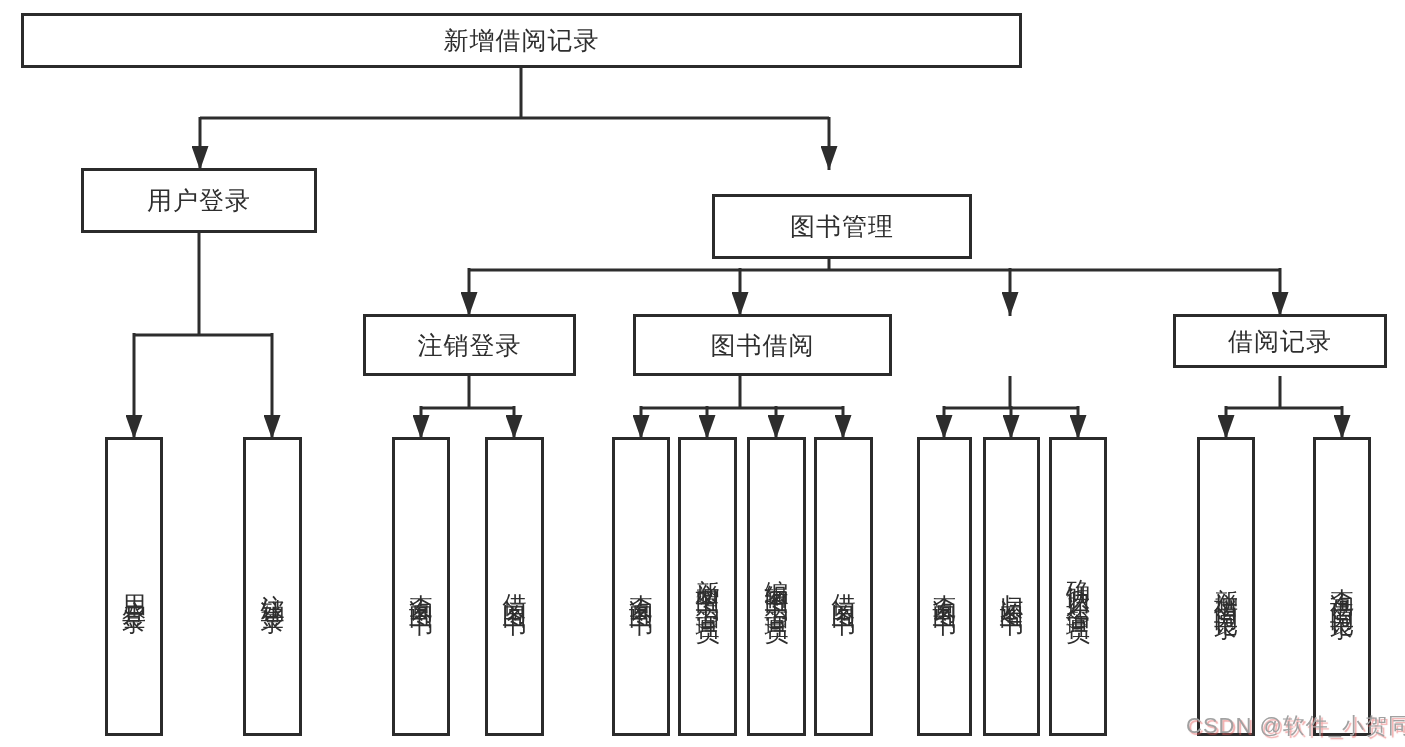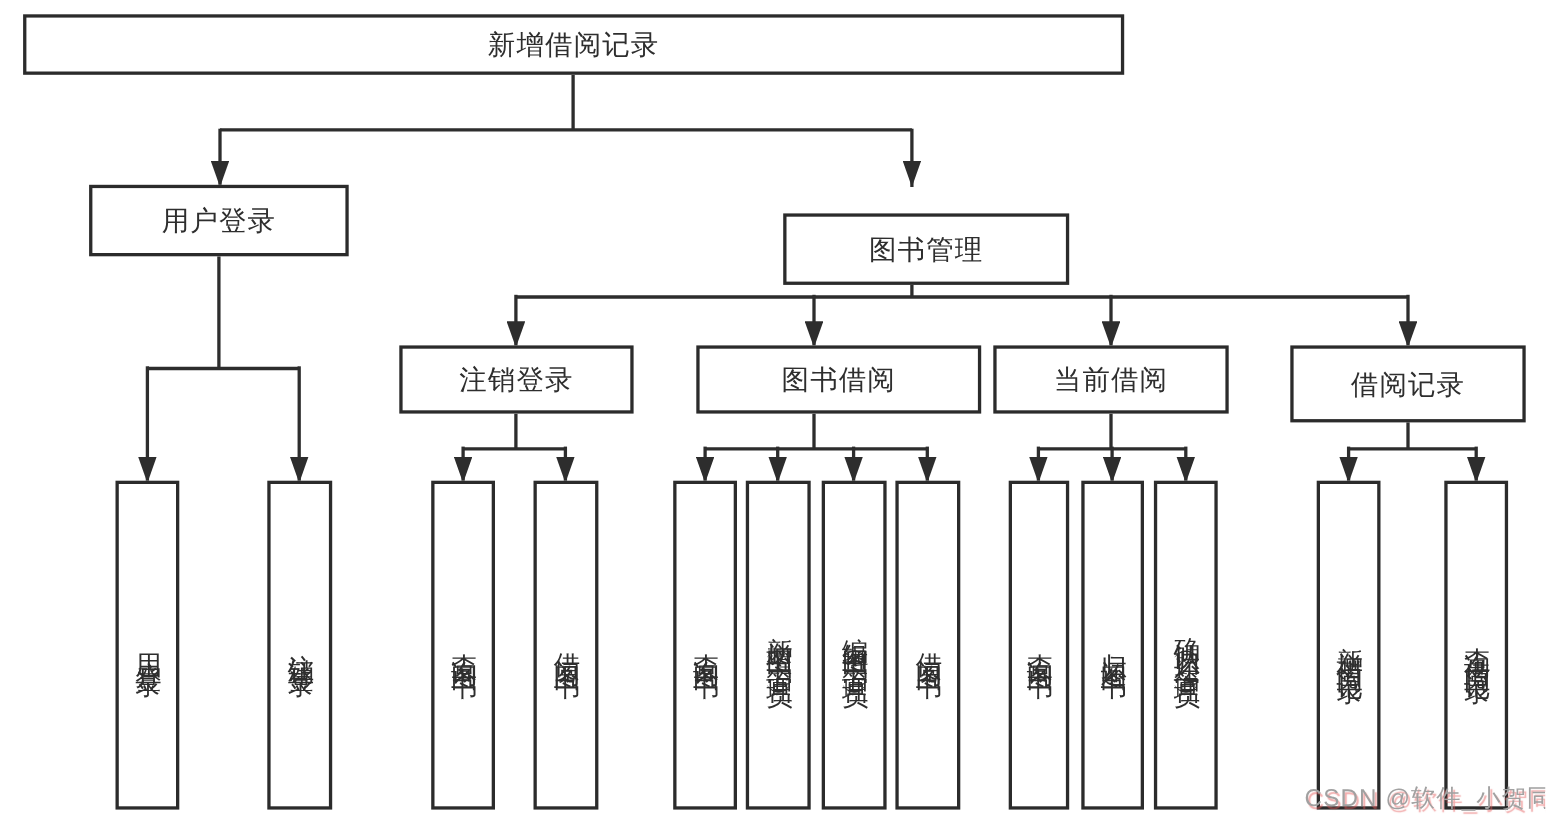--- a/index.html
+++ b/index.html
@@ -36,21 +36,21 @@
   }
   
   #n-root            { left: 21px;   top: 13px;  width: 1001px; height: 55px; }
   
   #n-user-login      { left: 81px;   top: 168px; width: 236px;  height: 65px; }
   #n-book-mgmt       { left: 712px;  top: 168px; width: 260px;  height: 65px; margin-top: 26px; }
   
   #n-new-rec         { left: 363px;  top: 314px; width: 213px;  height: 62px; }
   #n-borrow          { left: 633px;  top: 314px; width: 259px;  height: 62px; }
   #n-current         { left: 903px;  top: 314px; width: 214px;  height: 62px; }
-  #n-records         { left: 1173px; top: 314px; width: 214px;  height: 70px; }
+  #n-records         { left: 1173px; top: 314px; width: 214px;  height: 54px; }
   
   .vnode             { top: 437px; height: 299px; }
   #v1  { left: 105px;  width: 58px; }
   #v2  { left: 243px;  width: 59px; }
   #v3  { left: 392px;  width: 58px; }
   #v4  { left: 485px;  width: 59px; }
   #v5  { left: 612px;  width: 58px; }
   #v6  { left: 678px;  width: 59px; }
   #v7  { left: 747px;  width: 59px; }
   #v8  { left: 814px;  width: 59px; }
@@ -131,21 +131,20 @@
     </g>
   </svg>
 
   <div class="node" id="n-root">新增借阅记录</div>
 
   <div class="node" id="n-user-login">用户登录</div>
   <div class="node" id="n-book-mgmt">图书管理</div>
 
   <div class="node" id="n-new-rec">注销登录</div>
   <div class="node" id="n-borrow">图书借阅</div>
-  <div class="node" id="n-current">当前借阅</div>
   <div class="node" id="n-records">借阅记录</div>
 
   <div class="node vnode" id="v1">用户登录</div>
   <div class="node vnode" id="v2">注销登录</div>
   <div class="node vnode" id="v3">查询图书</div>
   <div class="node vnode" id="v4">借阅图书</div>
   <div class="node vnode" id="v5">查询图书</div>
   <div class="node vnode" id="v6">新增图书（管理员）</div>
   <div class="node vnode" id="v7">编辑图书（管理员）</div>
   <div class="node vnode" id="v8">借阅图书</div>

